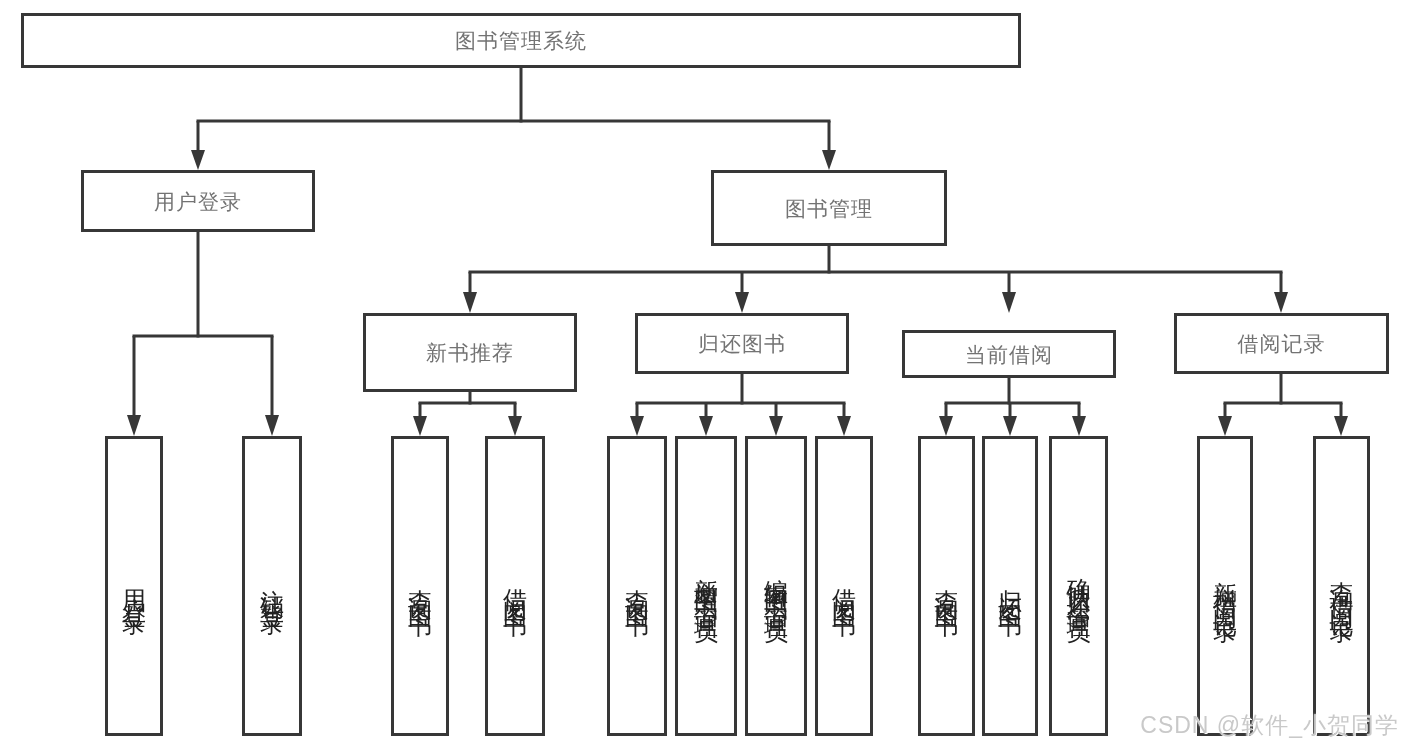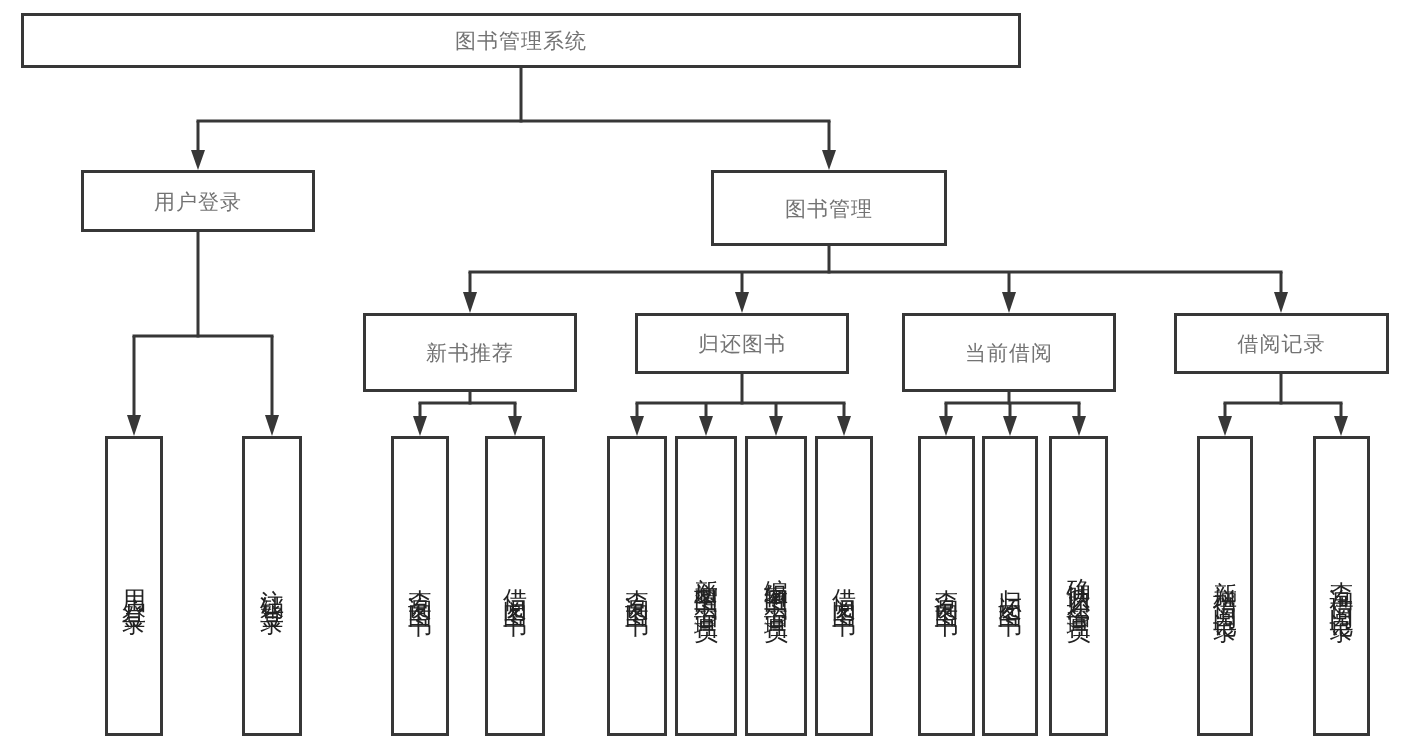--- a/index.html
+++ b/index.html
@@ -108,21 +108,21 @@
   <div class="node" style="left:711px;top:170px;width:236px;height:76px">
     <span class="hlabel">图书管理</span>
   </div>
 
   <div class="node" style="left:363px;top:313px;width:214px;height:79px">
     <span class="hlabel">新书推荐</span>
   </div>
   <div class="node" style="left:635px;top:313px;width:214px;height:61px">
     <span class="hlabel">归还图书</span>
   </div>
-  <div class="node" style="left:902px;top:313px;width:214px;height:79px">
+  <div class="node" style="left:902px;top:330px;width:214px;height:48px">
     <span class="hlabel">当前借阅</span>
   </div>
   <div class="node" style="left:1174px;top:313px;width:215px;height:61px">
     <span class="hlabel">借阅记录</span>
   </div>
 
   <div class="node vbox" style="left:105px;top:436px;width:58px;height:300px">
     <span class="vlabel">用户登录</span>
   </div>
   <div class="node vbox" style="left:242px;top:436px;width:60px;height:300px">
@@ -159,14 +159,15 @@
     <span class="vlabel tight">确认归还（管理员）</span>
   </div>
 
   <div class="node vbox" style="left:1197px;top:436px;width:56px;height:300px">
     <span class="vlabel">新增借阅记录</span>
   </div>
   <div class="node vbox" style="left:1313px;top:436px;width:57px;height:300px">
     <span class="vlabel">查询借阅记录</span>
   </div>
 
+  <div class="watermark">CSDN @软件_小贺同学</div>
 
 </div>
 
 </body></html>

